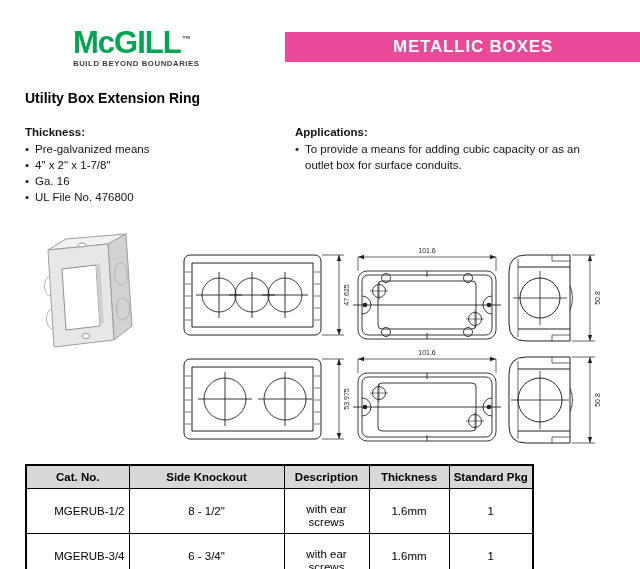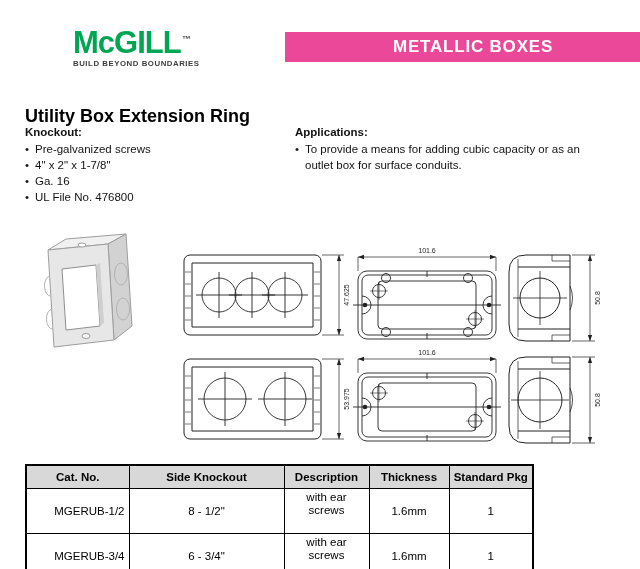--- a/index.html
+++ b/index.html
@@ -9,21 +9,21 @@
   
   .logo{position:absolute;left:25px;top:25px;margin-left:48px;}
   .brand{color:#00A651;font-weight:bold;font-size:31px;line-height:28px;letter-spacing:-1px;}
   .brand .tm{font-size:9px;color:#3f3f3f;vertical-align:super;letter-spacing:0;margin-left:1px;}
   .tagline{font-size:7.8px;font-weight:bold;color:#3d3d3d;letter-spacing:0.55px;margin-top:2px;}
 
   .banner{position:absolute;left:285px;top:32px;width:376px;height:30px;background:#ec4899;
           color:#fff;font-weight:bold;font-size:17px;letter-spacing:0.8px;
           text-align:center;line-height:30px;}
 
-  .title{position:absolute;left:25px;top:106px;font-size:18px;font-weight:bold;color:#000;}
+  .title{position:absolute;left:25px;top:90px;font-size:14px;font-weight:bold;color:#000;}
 
   
   .sec{position:absolute;font-size:11.5px;color:#131313;}
   .sec-h{font-weight:bold;margin-bottom:3px;}
   .li{display:flex;line-height:16px;}
   .li .b{width:10px;flex:0 0 10px;}
   .features{left:25px;top:126px;width:250px;}
   .applications{left:295px;top:126px;width:335px;}
   .applications .li .t{width:300px;}
 
@@ -33,43 +33,43 @@
   .dimtxt{font-size:7px;fill:#222;}
 
   
   table.spec{position:absolute;left:25px;top:464px;border-collapse:collapse;table-layout:fixed;
              font-size:11.5px;color:#000;border:2px solid #000;}
   .spec th{background:#D8D8D8;font-weight:bold;height:22px;border:1.6px solid #000;
            text-align:center;padding:0 2px;}
   .spec td{border:1.6px solid #000;height:28px;padding:0 4px;}
   .spec td.catno{text-align:right;vertical-align:middle;}
   .spec td.c{text-align:center;vertical-align:middle;}
-  .spec td.desc{text-align:center;vertical-align:top;line-height:13px;padding-top:2px;}
+  .spec td.desc{text-align:center;vertical-align:top;line-height:13px;padding-top:14px;}
   .spec td.desc span{display:inline-block;max-width:52px;}
   .spec td.bot{text-align:center;vertical-align:bottom;padding-bottom:16px;}
 </style>
 </head>
 <body>
 
 <div class="page">
 
   <div class="logo">
     <div class="brand"><span>McGILL</span><span class="tm">™</span></div>
     <div class="tagline">BUILD BEYOND BOUNDARIES</div>
   </div>
 
   <div class="banner">METALLIC BOXES</div>
 
   <div class="title">Utility Box Extension Ring</div>
 
   <div class="sec features">
-    <div class="sec-h">Knockout:</div>
-    <div class="li">
-        <span class="b">•</span>
-        <span class="t">Pre-galvanized screws</span>
+    <div class="sec-h">Thickness:</div>
+    <div class="li">
+        <span class="b">•</span>
+        <span class="t">Pre-galvanized means</span>
       </div>
     <div class="li">
         <span class="b">•</span>
         <span class="t">4" x 2" x 1-7/8"</span>
       </div>
     <div class="li">
         <span class="b">•</span>
         <span class="t">Ga. 16</span>
       </div>
     <div class="li">

